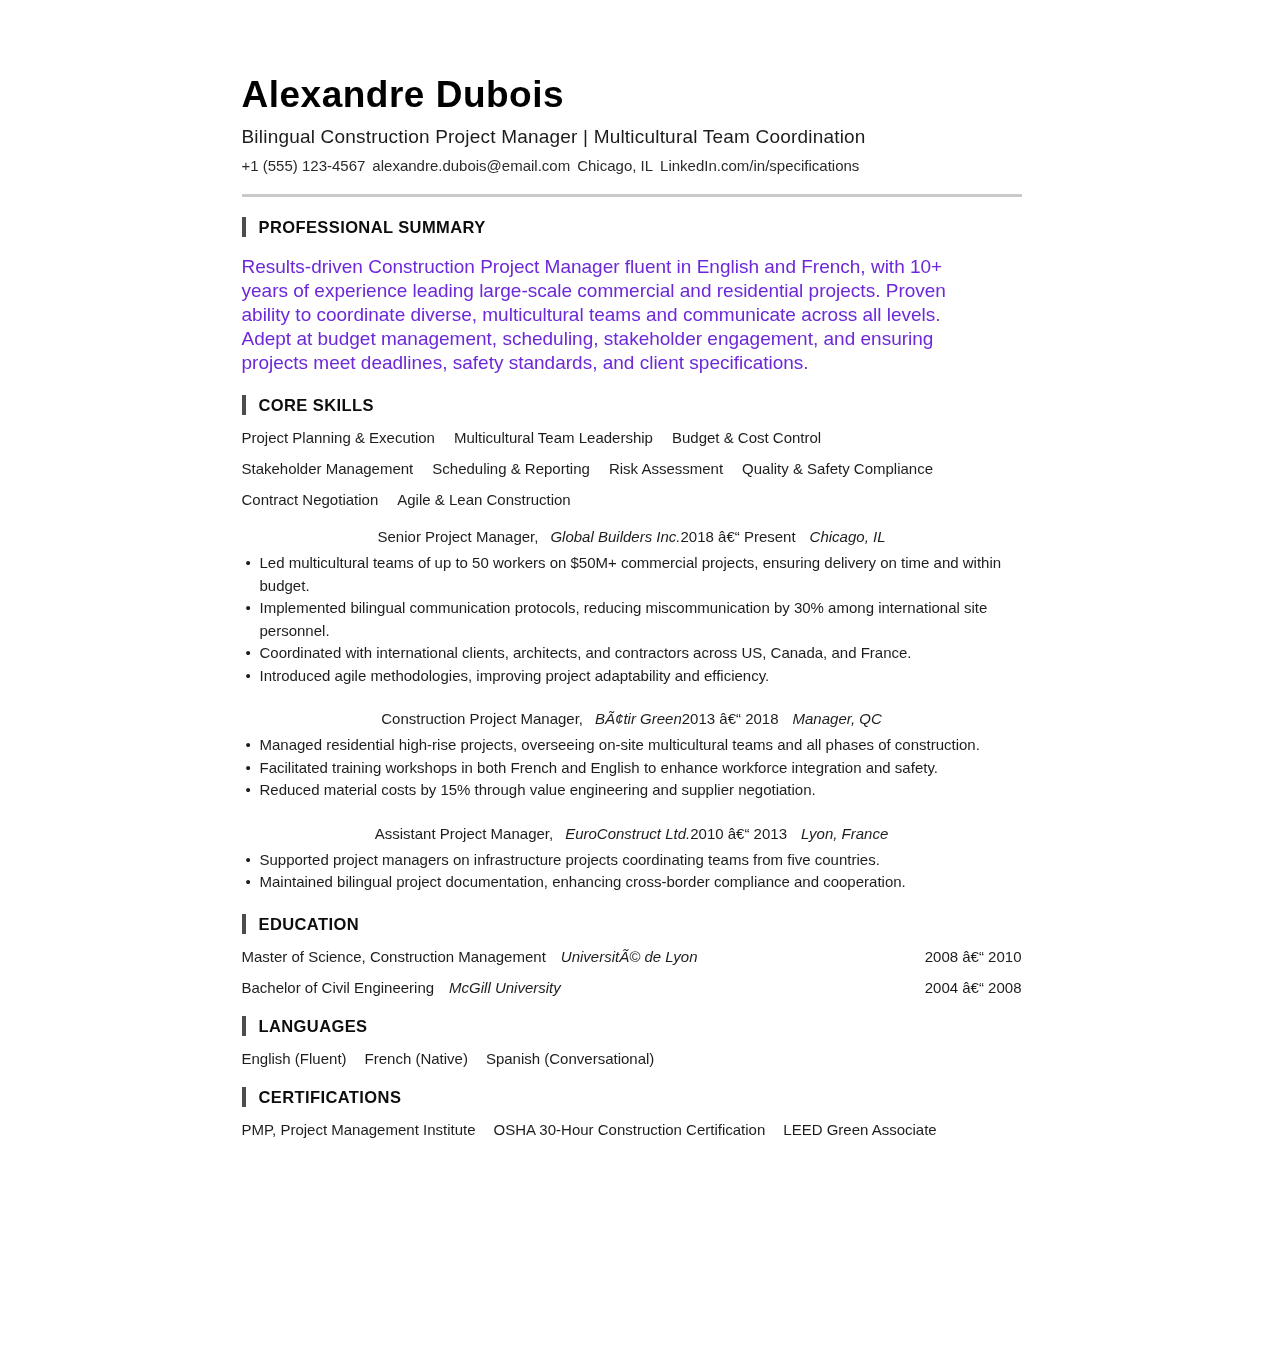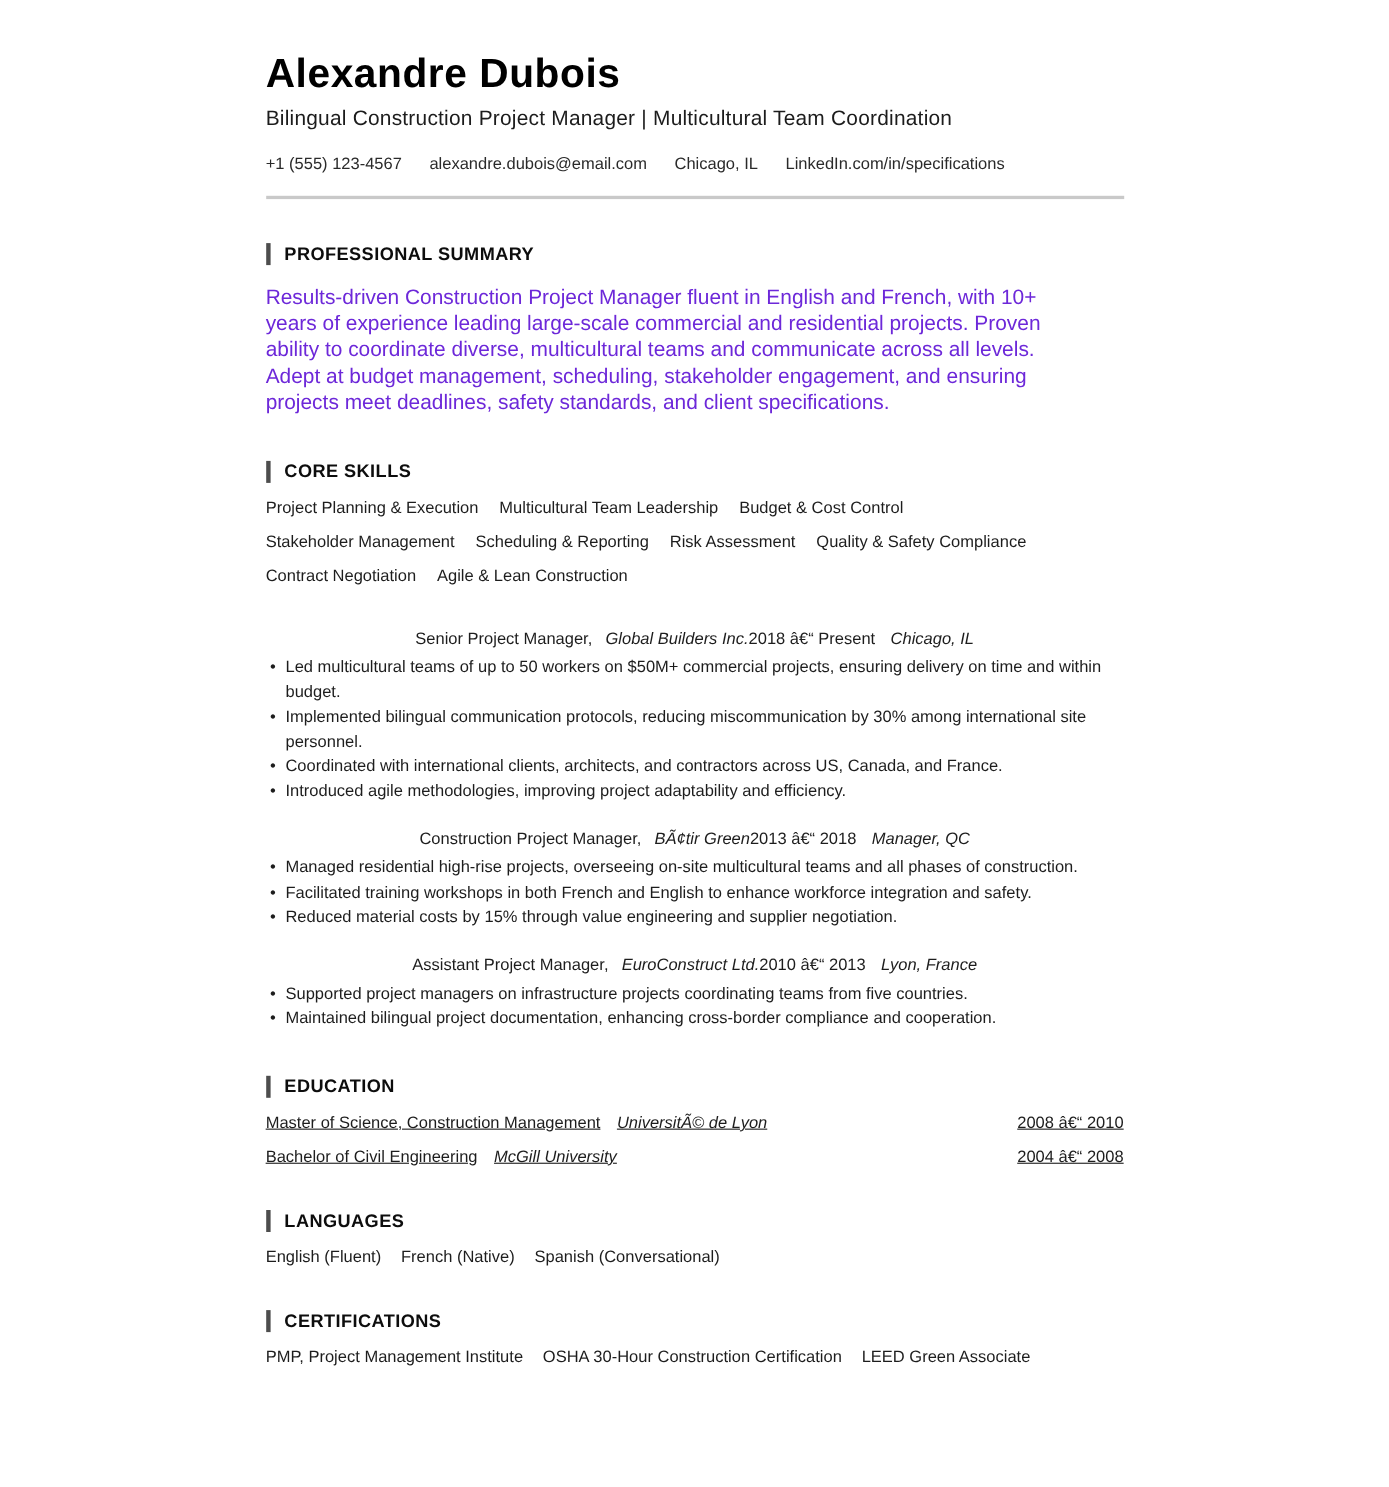--- a/index.html
+++ b/index.html
@@ -7,50 +7,50 @@
     width: 1263px;
     height: 1352px;
     background: #ffffff;
     font-family: "Liberation Sans", sans-serif;
     color: #1d1d1d;
     -webkit-font-smoothing: antialiased;
   }
   .content {
     width: 780px;
     margin: 0 auto;
-    padding-top: 45px;
+    padding-top: 73px;
   }
   h1 {
     margin: 0;
     font-size: 37px;
     line-height: 1.2;
     font-weight: bold;
     color: #000000;
     letter-spacing: 0.5px;
   }
   .subtitle {
     margin-top: 9px;
     font-size: 19px;
     color: #1c1c1c;
     letter-spacing: 0.2px;
   }
   .contact {
-    margin-top: 21px;
-    display: flex;
-    gap: 25px;
+    margin-top: 9px;
+    display: flex;
+    gap: 7px;
     font-size: 15px;
     color: #2a2a2a;
     text-align: right;
   }
   .divider {
     margin-top: 20px;
     height: 3px;
     background: #c9c9c9;
   }
-  section { margin-top: 40px; }
+  section { margin-top: 20px; }
   h2 {
     margin: 0;
     font-size: 16.5px;
     font-weight: bold;
     color: #0d0d0d;
     border-left: 4px solid #4d4d4d;
     padding-left: 13px;
     line-height: 20px;
     letter-spacing: 0.4px;
   }
@@ -97,21 +97,20 @@
     left: 4px;
     top: 0;
     color: #1d1d1d;
   }
   .edu-row {
     display: flex;
     justify-content: space-between;
     align-items: baseline;
     margin-top: 14px;
     font-size: 15px;
-    text-decoration: underline;
   }
   .edu-left { display: flex; gap: 15px; align-items: baseline; }
   .inline-row {
     display: flex;
     gap: 18px;
     margin-top: 14px;
     font-size: 15px;
   }
 </style>
 </head>

